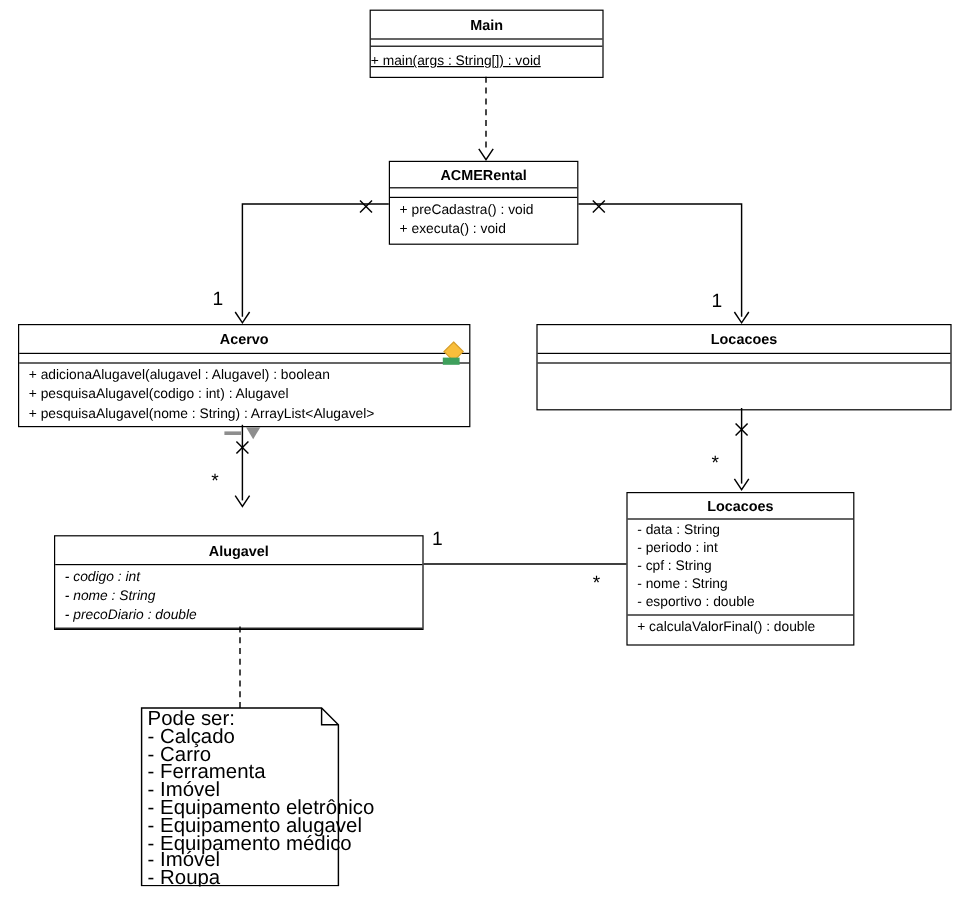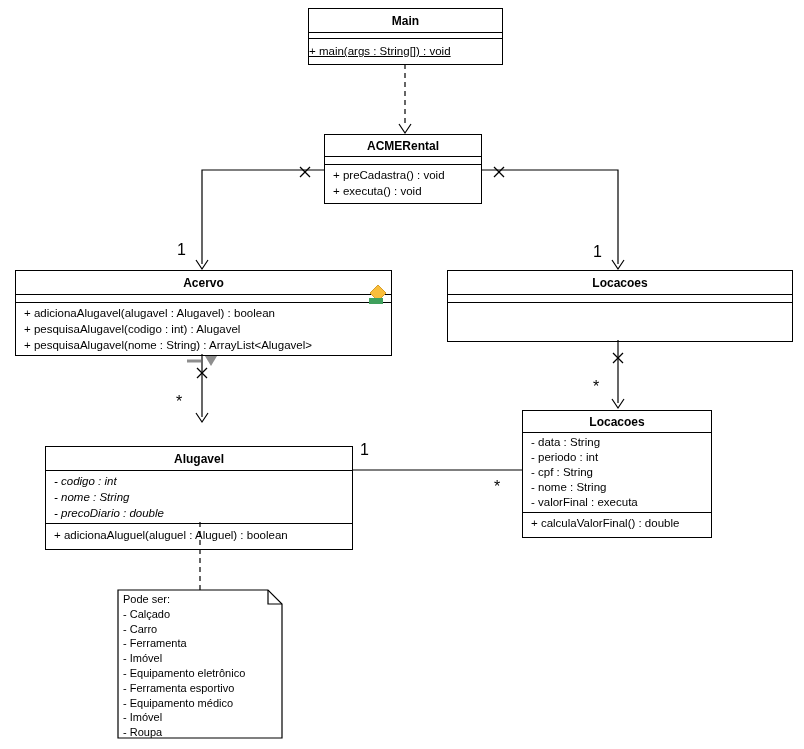--- a/index.html
+++ b/index.html
@@ -49,21 +49,21 @@
   .mult-label{
     position:absolute;
     font-size:16px;
     line-height:16px;
     color:#000;
   }
   .note-text{
     position:absolute;
     left:123px;top:592px;
     width:156px;
-    font-size:11px;
+    font-size:17px;
   }
   .note-line{line-height:14.8px;white-space:nowrap;}
 </style>
 </head>
 <body>
 
 <div id="canvas">
 
   <div class="uml-class" style="left:308px;top:8px;width:195px;">
     <div class="uml-title" style="height:23px;">Main</div>
@@ -99,33 +99,30 @@
     </div>
   </div>
 
   <div class="uml-class" style="left:45px;top:423px;width:308px;margin-top:23px;">
     <div class="uml-title" style="height:23px;">Alugavel</div>
     <div class="uml-attrs" style="height:50px;padding-top:2px;font-style:italic;">
       <div class="member">- codigo : int</div>
       <div class="member">- nome : String</div>
       <div class="member">- precoDiario : double</div>
     </div>
-    <div class="uml-methods" style="height:22px;padding-top:3px;">
-      <div class="member">+ adicionaAluguel(aluguel : Aluguel) : boolean</div>
-    </div>
   </div>
 
   <div class="uml-class" style="left:522px;top:410px;width:190px;">
     <div class="uml-title" style="height:21px;">Locacoes</div>
     <div class="uml-attrs" style="height:77px;padding-top:2px;">
       <div class="member small">- data : String</div>
       <div class="member small">- periodo : int</div>
       <div class="member small">- cpf : String</div>
       <div class="member small">- nome : String</div>
-      <div class="member small">- valorFinal : executa</div>
+      <div class="member small">- esportivo : double</div>
     </div>
     <div class="uml-methods" style="height:21px;padding-top:3px;">
       <div class="member small">+ calculaValorFinal() : double</div>
     </div>
   </div>
 
   <svg class="layer" width="804" height="749" viewBox="0 0 804 749">
 
     <g stroke="#000" stroke-width="1.2" fill="none">
       <line x1="405" y1="64" x2="405" y2="125" stroke-dasharray="5,4"></line>
@@ -191,21 +188,21 @@
     </g>
   </svg>
 
   <div class="note-text">
     <div class="note-line">Pode ser:</div>
     <div class="note-line">- Calçado</div>
     <div class="note-line">- Carro</div>
     <div class="note-line">- Ferramenta</div>
     <div class="note-line">- Imóvel</div>
     <div class="note-line">- Equipamento eletrônico</div>
-    <div class="note-line">- Ferramenta esportivo</div>
+    <div class="note-line">- Equipamento alugavel</div>
     <div class="note-line">- Equipamento médico</div>
     <div class="note-line">- Imóvel</div>
     <div class="note-line">- Roupa</div>
   </div>
 
   <div class="mult-label" style="left:177px;top:242px;">1</div>
   <div class="mult-label" style="left:593px;top:244px;">1</div>
   <div class="mult-label" style="left:176px;top:394px;">*</div>
   <div class="mult-label" style="left:593px;top:379px;">*</div>
   <div class="mult-label" style="left:360px;top:442px;">1</div>

